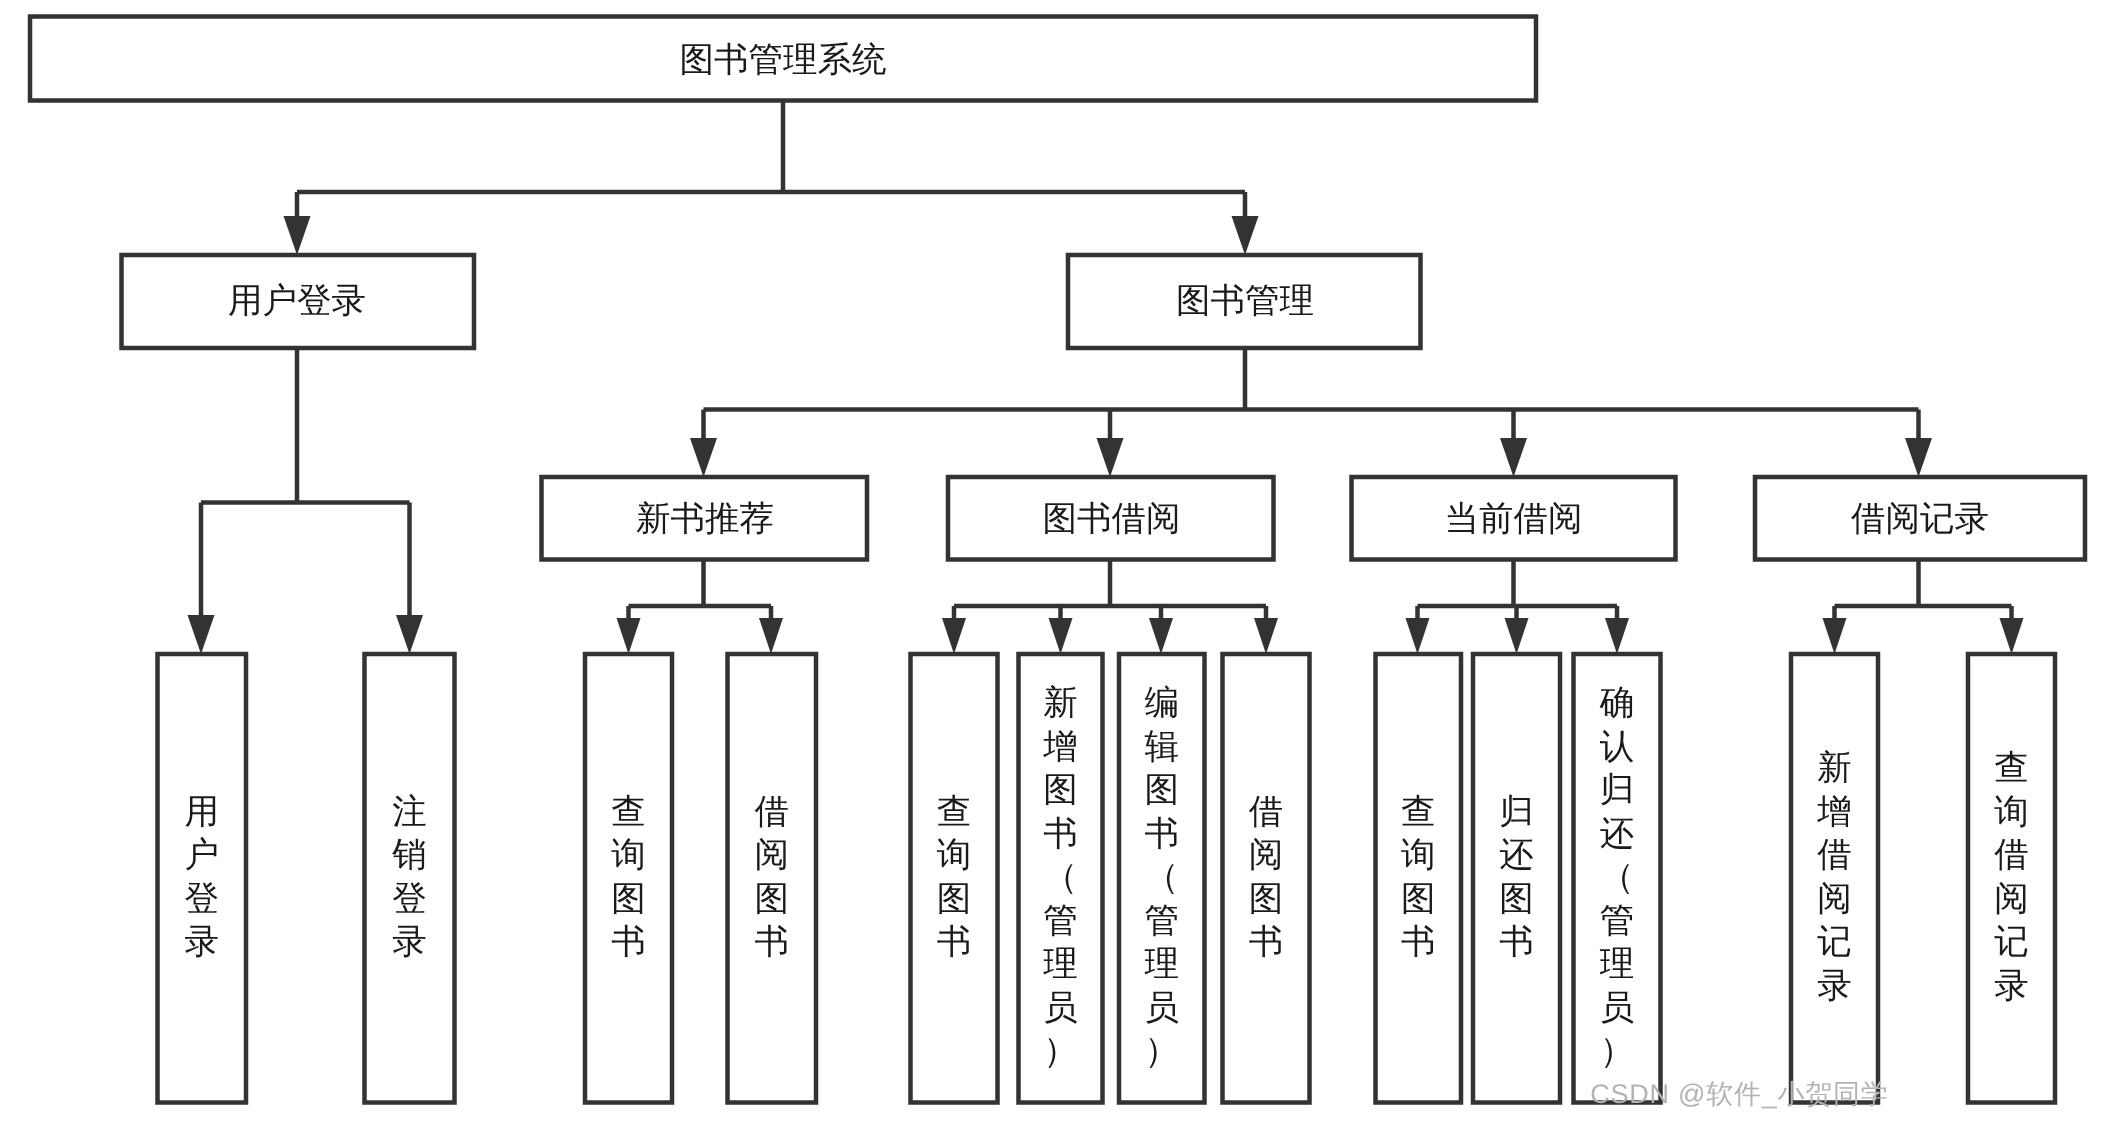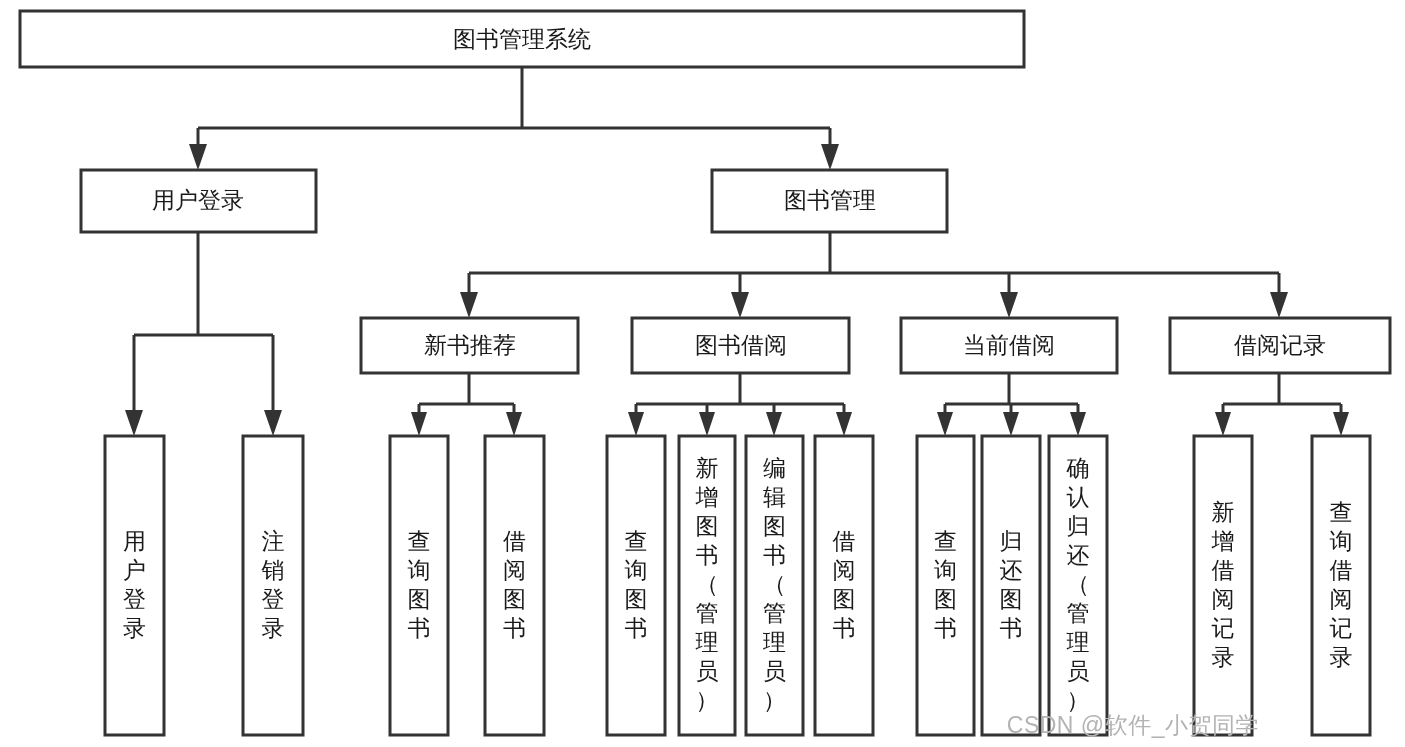--- a/index.html
+++ b/index.html
@@ -53,21 +53,21 @@
     font-family: "Liberation Sans", "DejaVu Sans", sans-serif;
     font-size: 23px;
     fill: #1a1a1a;
     text-anchor: middle;
   }
   #watermark {
     position: absolute;
     right: 14px;
     bottom: 6px;
     font-family: "Liberation Sans", "DejaVu Sans", sans-serif;
-    font-size: 23px;
+    font-size: 18px;
     color: #b3b3b3;
     letter-spacing: 0.5px;
     white-space: nowrap;
     user-select: none;
   }
 </style>
 </head>
 <body>
 
 <div id="diagram-root">

